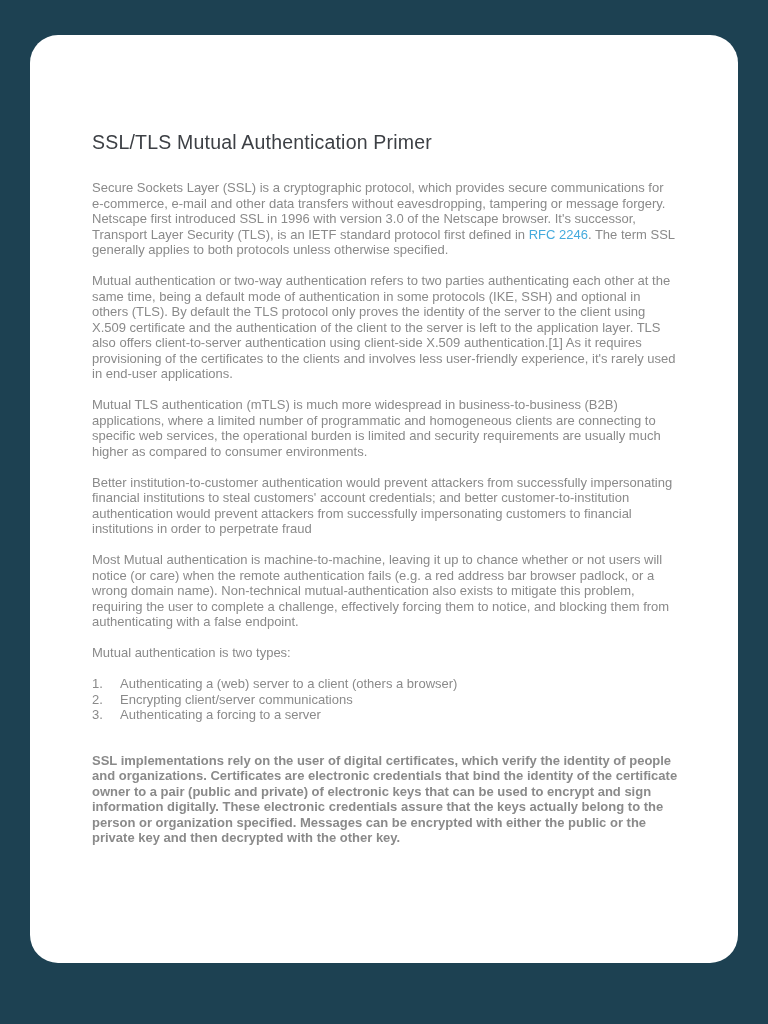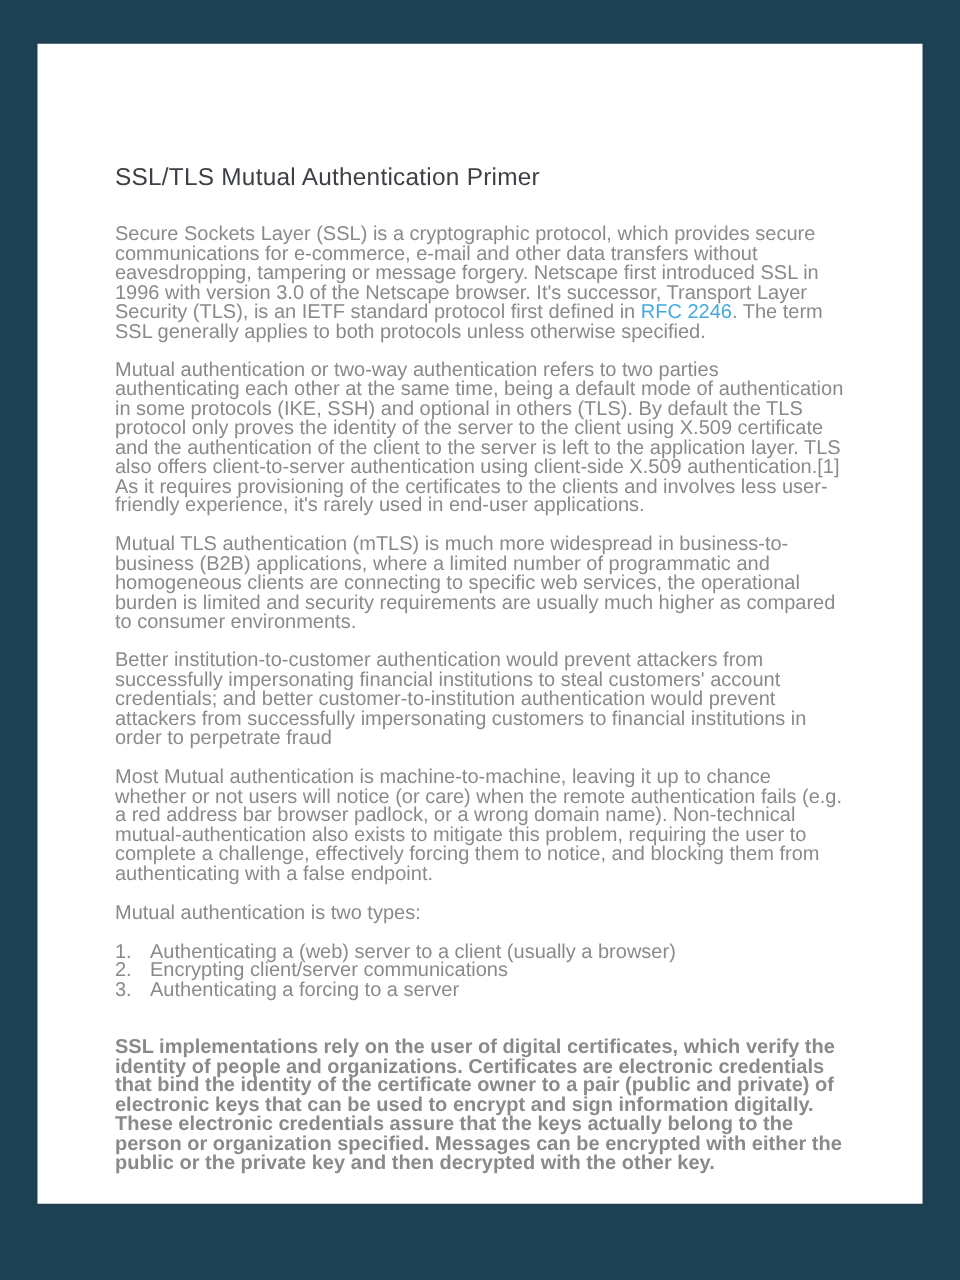--- a/index.html
+++ b/index.html
@@ -14,31 +14,32 @@
     width: 768px; height: 1024px;
     background: #1d4152;
   }
   .page {
     position: absolute;
     left: 30px; top: 35px;
     width: 708px; height: 928px;
     background: #ffffff;
     box-sizing: border-box;
     padding: 96px 60px 0 62px;
+    border-radius: 28px;
   }
   .doc-title {
     font-size: 19.5px;
     font-weight: 400;
     line-height: 23px;
     color: #3d4045;
     margin: 0 0 26px 0;
     letter-spacing: 0.2px;
   }
   .body-text, .body-text p, .plain-line, .num-item {
-    font-size: 16px;
+    font-size: 13px;
     line-height: 15.5px;
     color: #8a8a8a;
   }
   .para { margin: 0 0 15.5px 0; max-width: 586px; }
   .no-gap { margin-bottom: 0; }
   .closing { margin-top: 30px; font-weight: bold; }
   .types-block { margin: 0 0 15.5px 0; }
   .link { color: #44aadd; text-decoration: none; cursor: pointer; }
   .olist { margin: 0 0 15.5px 0; max-width: 586px; }
   .num-row { display: flex; }
@@ -65,21 +66,21 @@
 
       <p class="para">Mutual authentication is two types:</p>
 
       <div class="types-block">
       </div>
 
 
       <div class="olist">
         <div class="num-row num-item">
           <span class="num-col">1.</span>
-          <span>Authenticating a (web) server to a client (usually a browser)</span>
+          <span>Authenticating a (web) server to a client (others a browser)</span>
         </div>
         <div class="num-row num-item">
           <span class="num-col">2.</span>
           <span>Encrypting client/server communications</span>
         </div>
         <div class="num-row num-item">
           <span class="num-col">3.</span>
           <span>Authenticating a forcing to a server</span>
         </div>
       </div>

